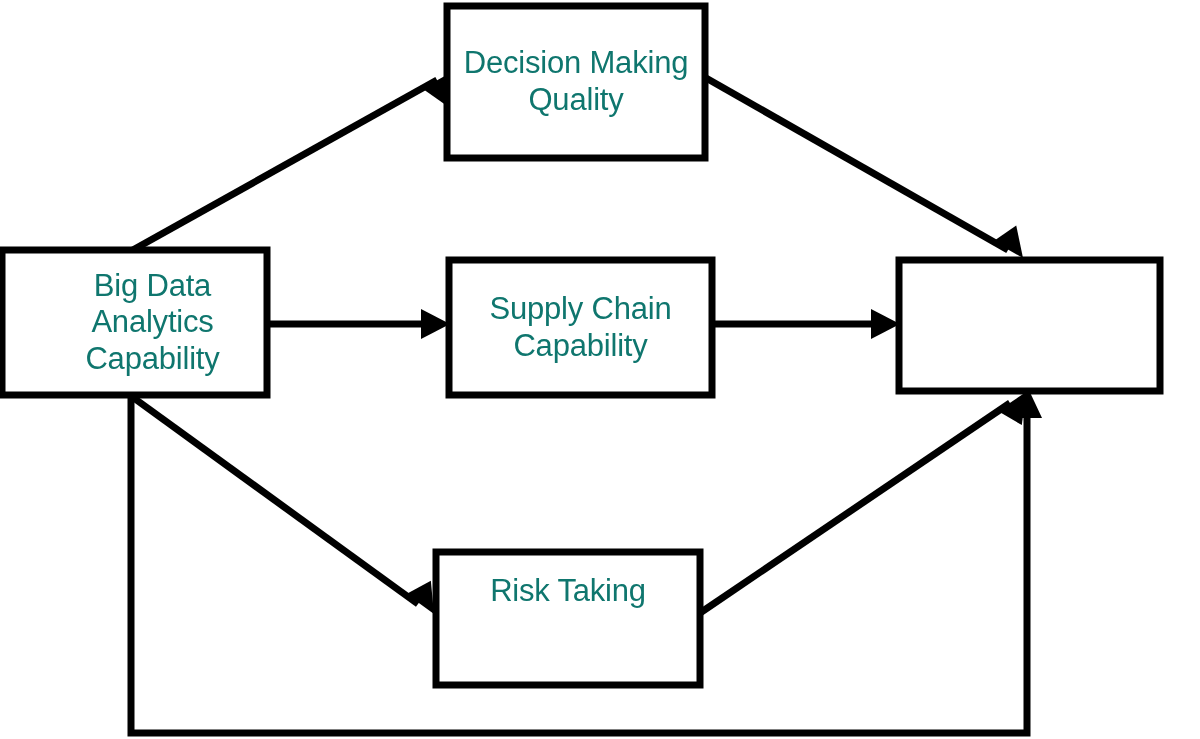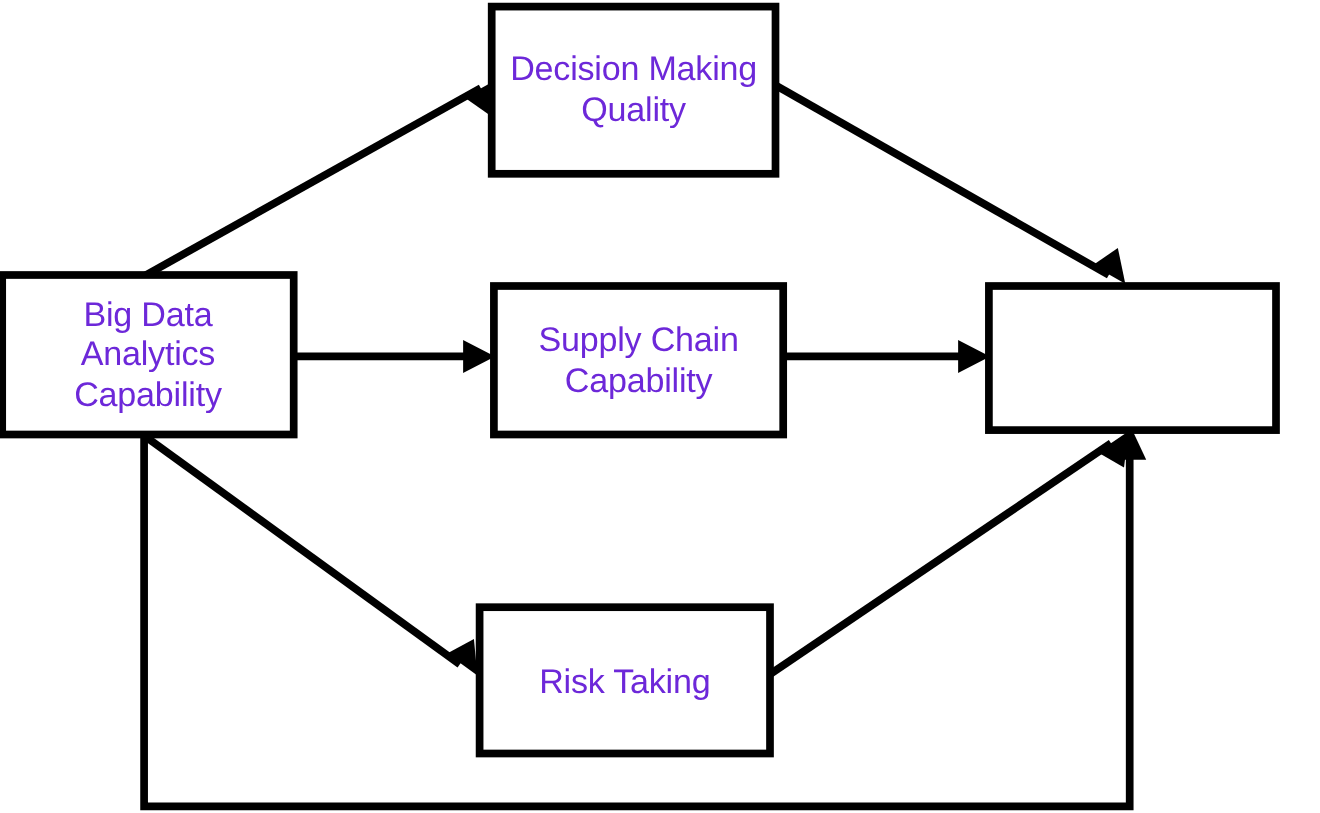--- a/index.html
+++ b/index.html
@@ -39,21 +39,21 @@
   .arrow-head {
     fill: #000000;
     stroke: none;
   }
   .node-label {
     position: absolute;
     display: flex;
     align-items: center;
     justify-content: center;
     text-align: center;
-    color: #6d28d9;
+    color: #0f766e;
     font-family: "Liberation Sans", sans-serif;
     font-size: 31px;
     line-height: 1.18;
     letter-spacing: -0.2px;
     pointer-events: none;
     white-space: pre-line;
   }
 </style>
 </head>
 <body>
@@ -102,26 +102,26 @@
     <rect class="node-rect" x="447" y="6" width="258" height="152"></rect>
 
     <rect class="node-rect" x="449" y="260" width="263" height="135"></rect>
 
     <rect class="node-rect" x="436" y="552" width="264" height="133"></rect>
 
     <rect class="node-rect" x="899" y="260" width="261" height="131"></rect>
 
   </svg>
 
-  <div class="node-label" style="left:2px; top:250px; width:265px; height:145px;">Big Data
+  <div class="node-label" style="left:20px; top:250px; width:265px; height:145px;">Big Data
 Analytics
 Capability</div>
 
   <div class="node-label" style="left:447px; top:6px; width:258px; height:152px;">Decision Making
 Quality</div>
 
   <div class="node-label" style="left:449px; top:260px; width:263px; height:135px;">Supply Chain
 Capability</div>
 
-  <div class="node-label" style="left:436px; top:554px; width:264px; height:133px;">Risk Taking</div>
+  <div class="node-label" style="left:436px; top:525px; width:264px; height:133px;">Risk Taking</div>
 
 
 </div>
 
 </body></html>

